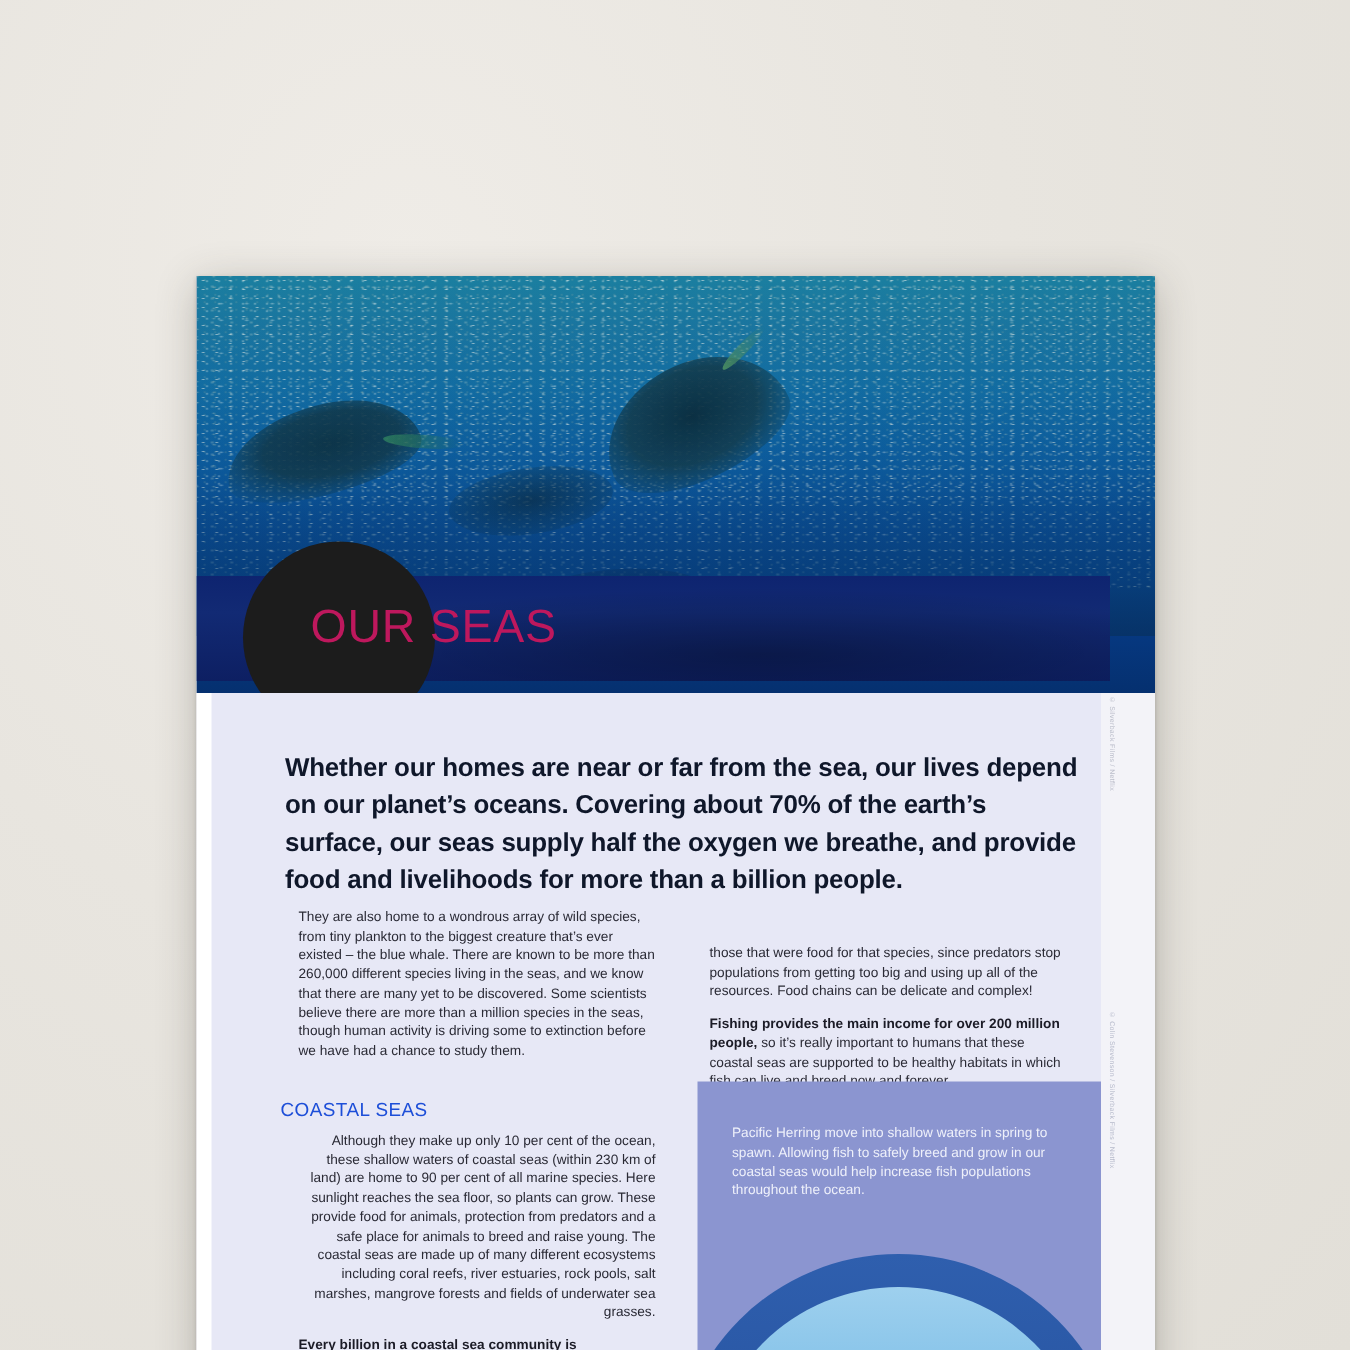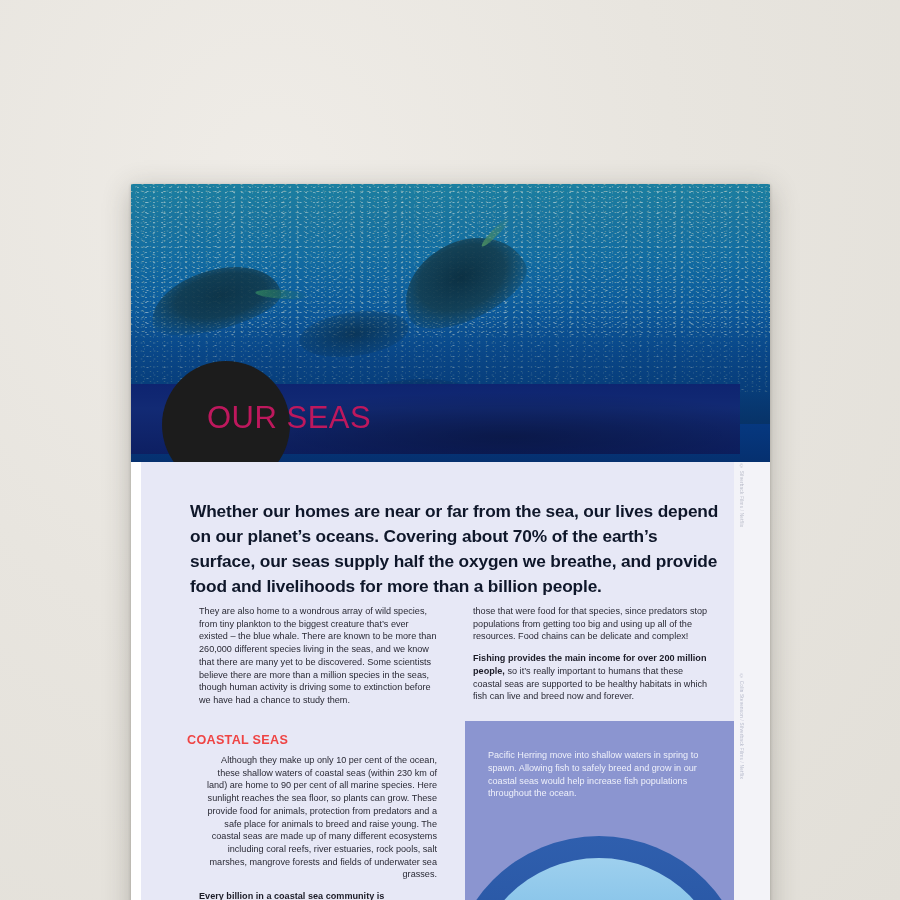--- a/index.html
+++ b/index.html
@@ -162,25 +162,25 @@
   .col{
     position:absolute;
     font-size:9.1px;
     line-height:12.7px;
     color:#2a2a35;
     letter-spacing:.01px;
   }
   .col p{margin:0 0 9px 12px;}
   .col p strong{font-weight:bold;color:#1b1b26;}
   .col-left{left:56px;top:421px;width:250px;}
-  .col-right{left:330px;top:421px;width:248px;}
+  .col-right{left:330px;top:445px;width:248px;}
 
   .section-head{
     position:absolute;left:56px;top:549px;
-    color:#ef4444;font-weight:bold;font-size:12.6px;letter-spacing:.3px;
+    color:#1d4ed8;font-weight:normal;font-size:12.6px;letter-spacing:.3px;
   }
   .col-left-2{left:56px;top:570px;width:250px;text-align:right;}
   .col-left-3{left:56px;top:706px;width:250px;}
 
   
   .caption-box{
     position:absolute;left:334px;top:537px;width:269px;height:203px;
     background:#8b95d0;
     overflow:hidden;
   }

